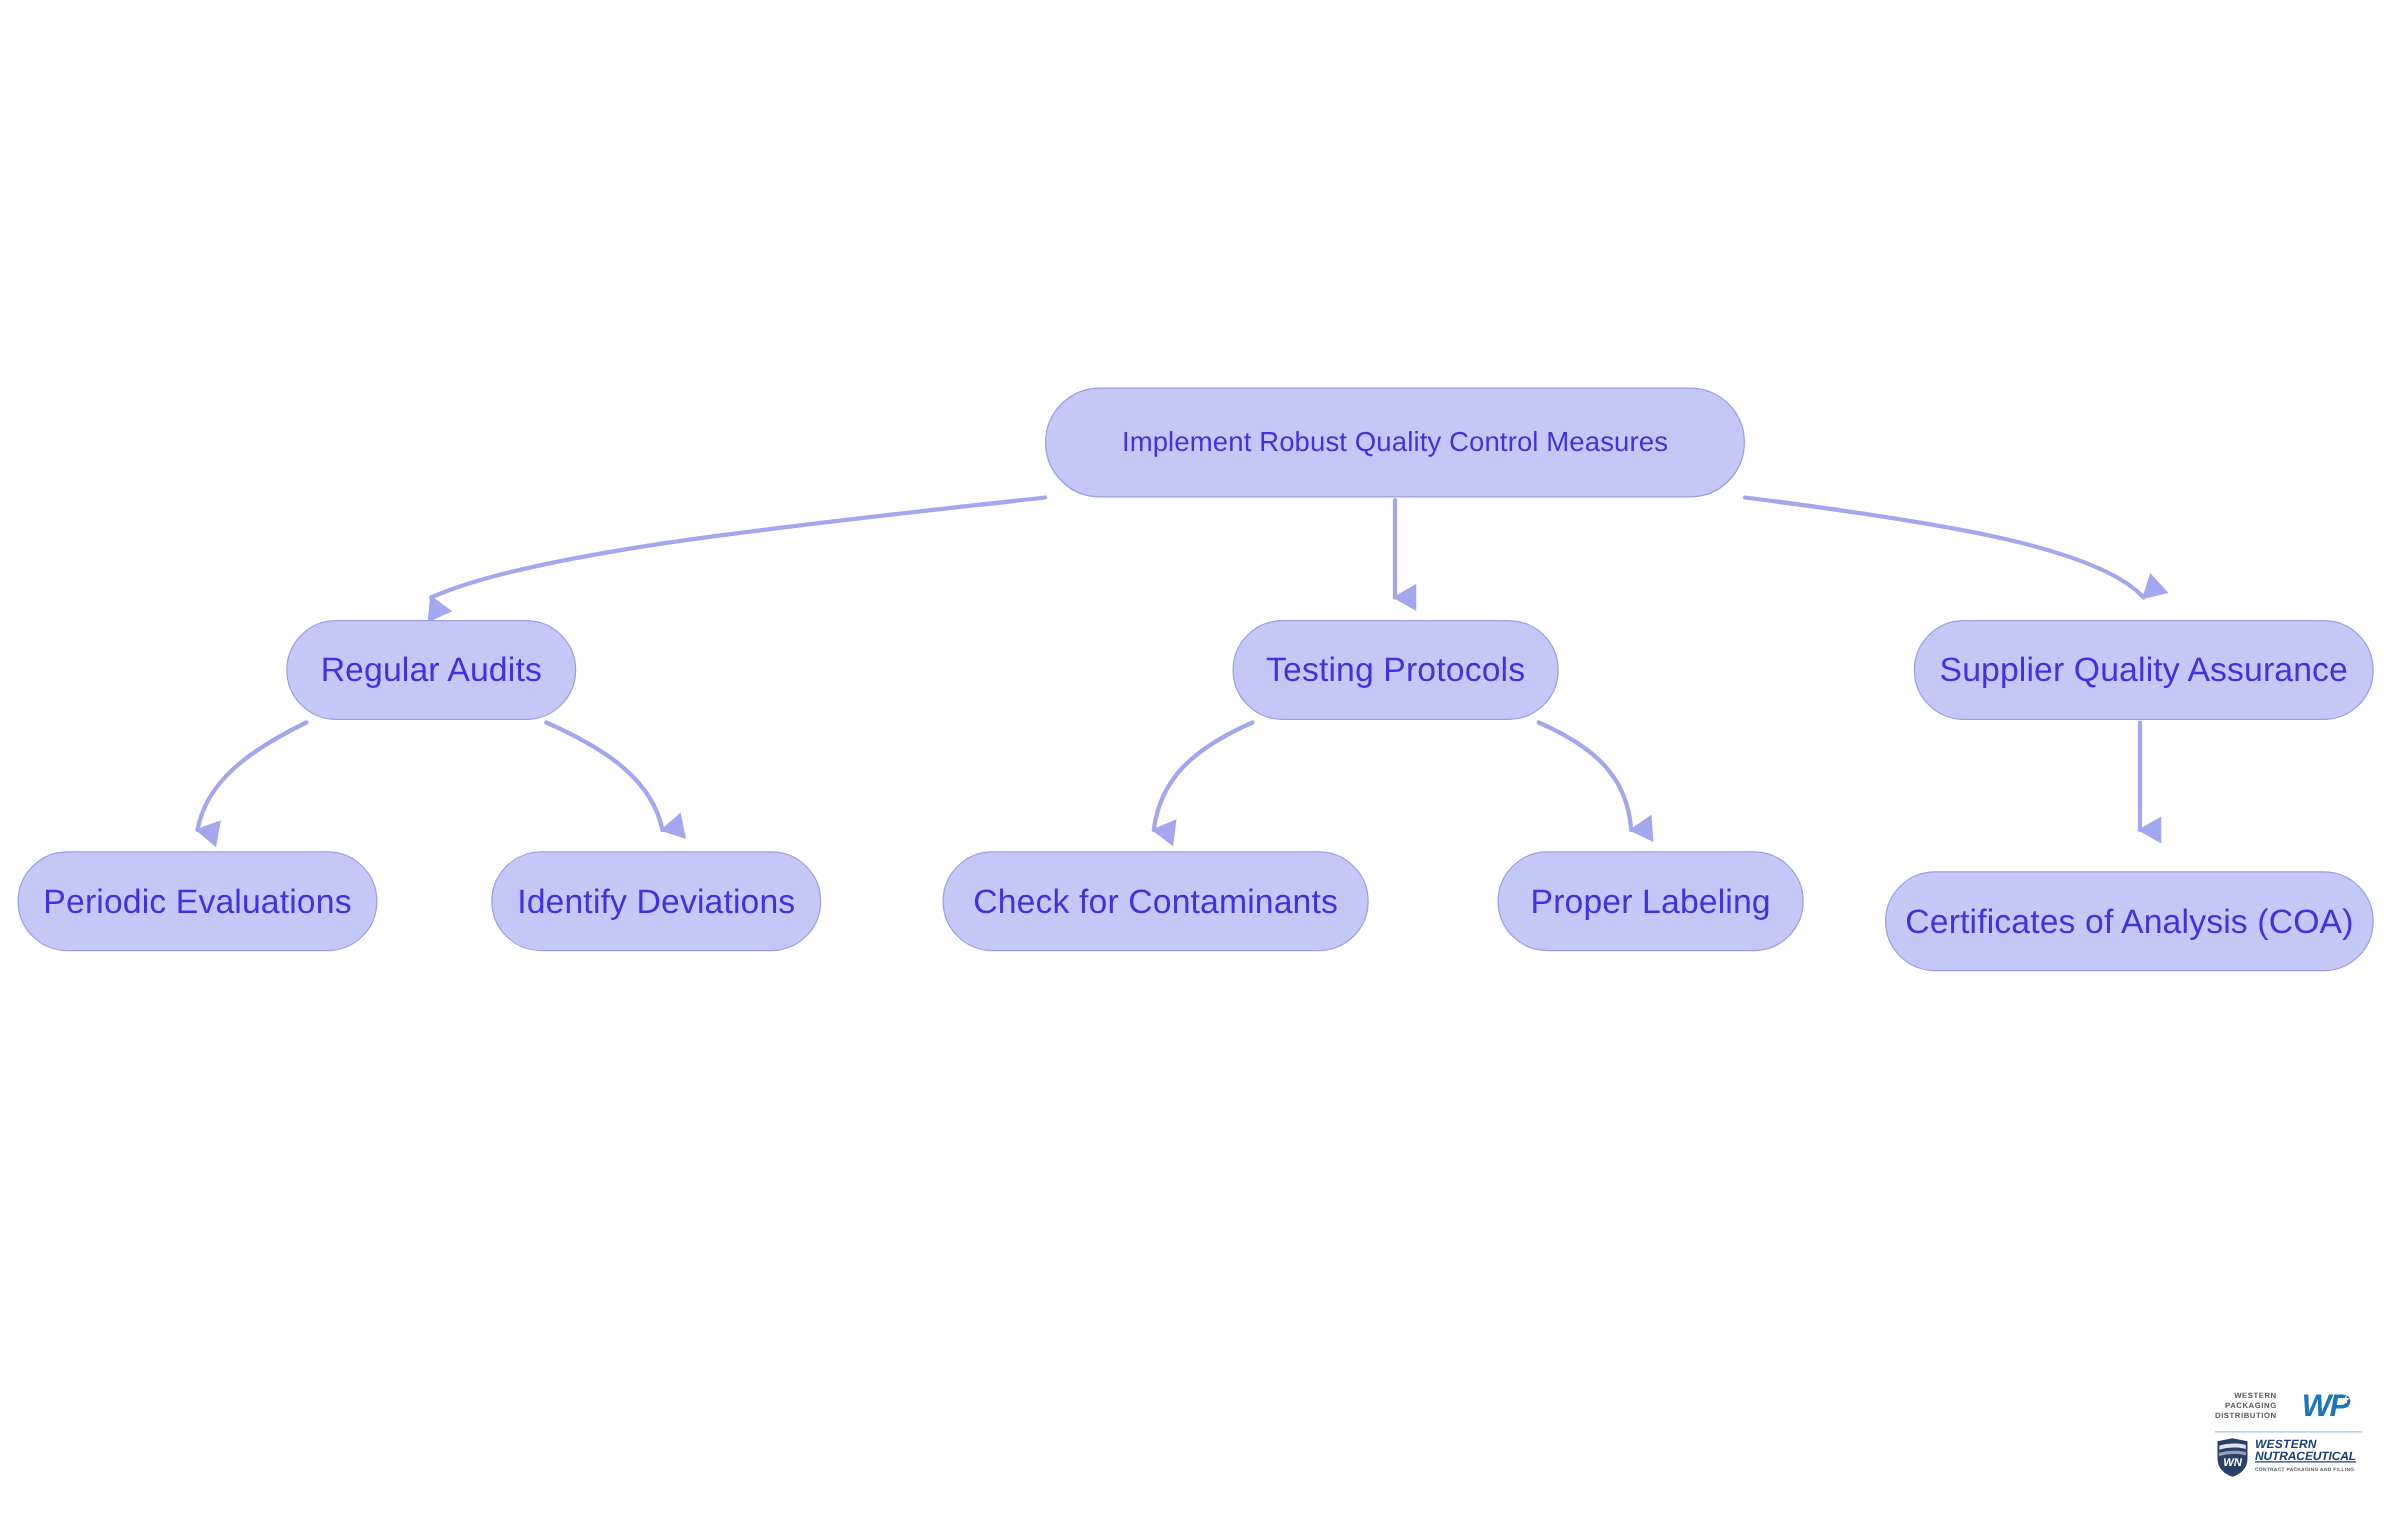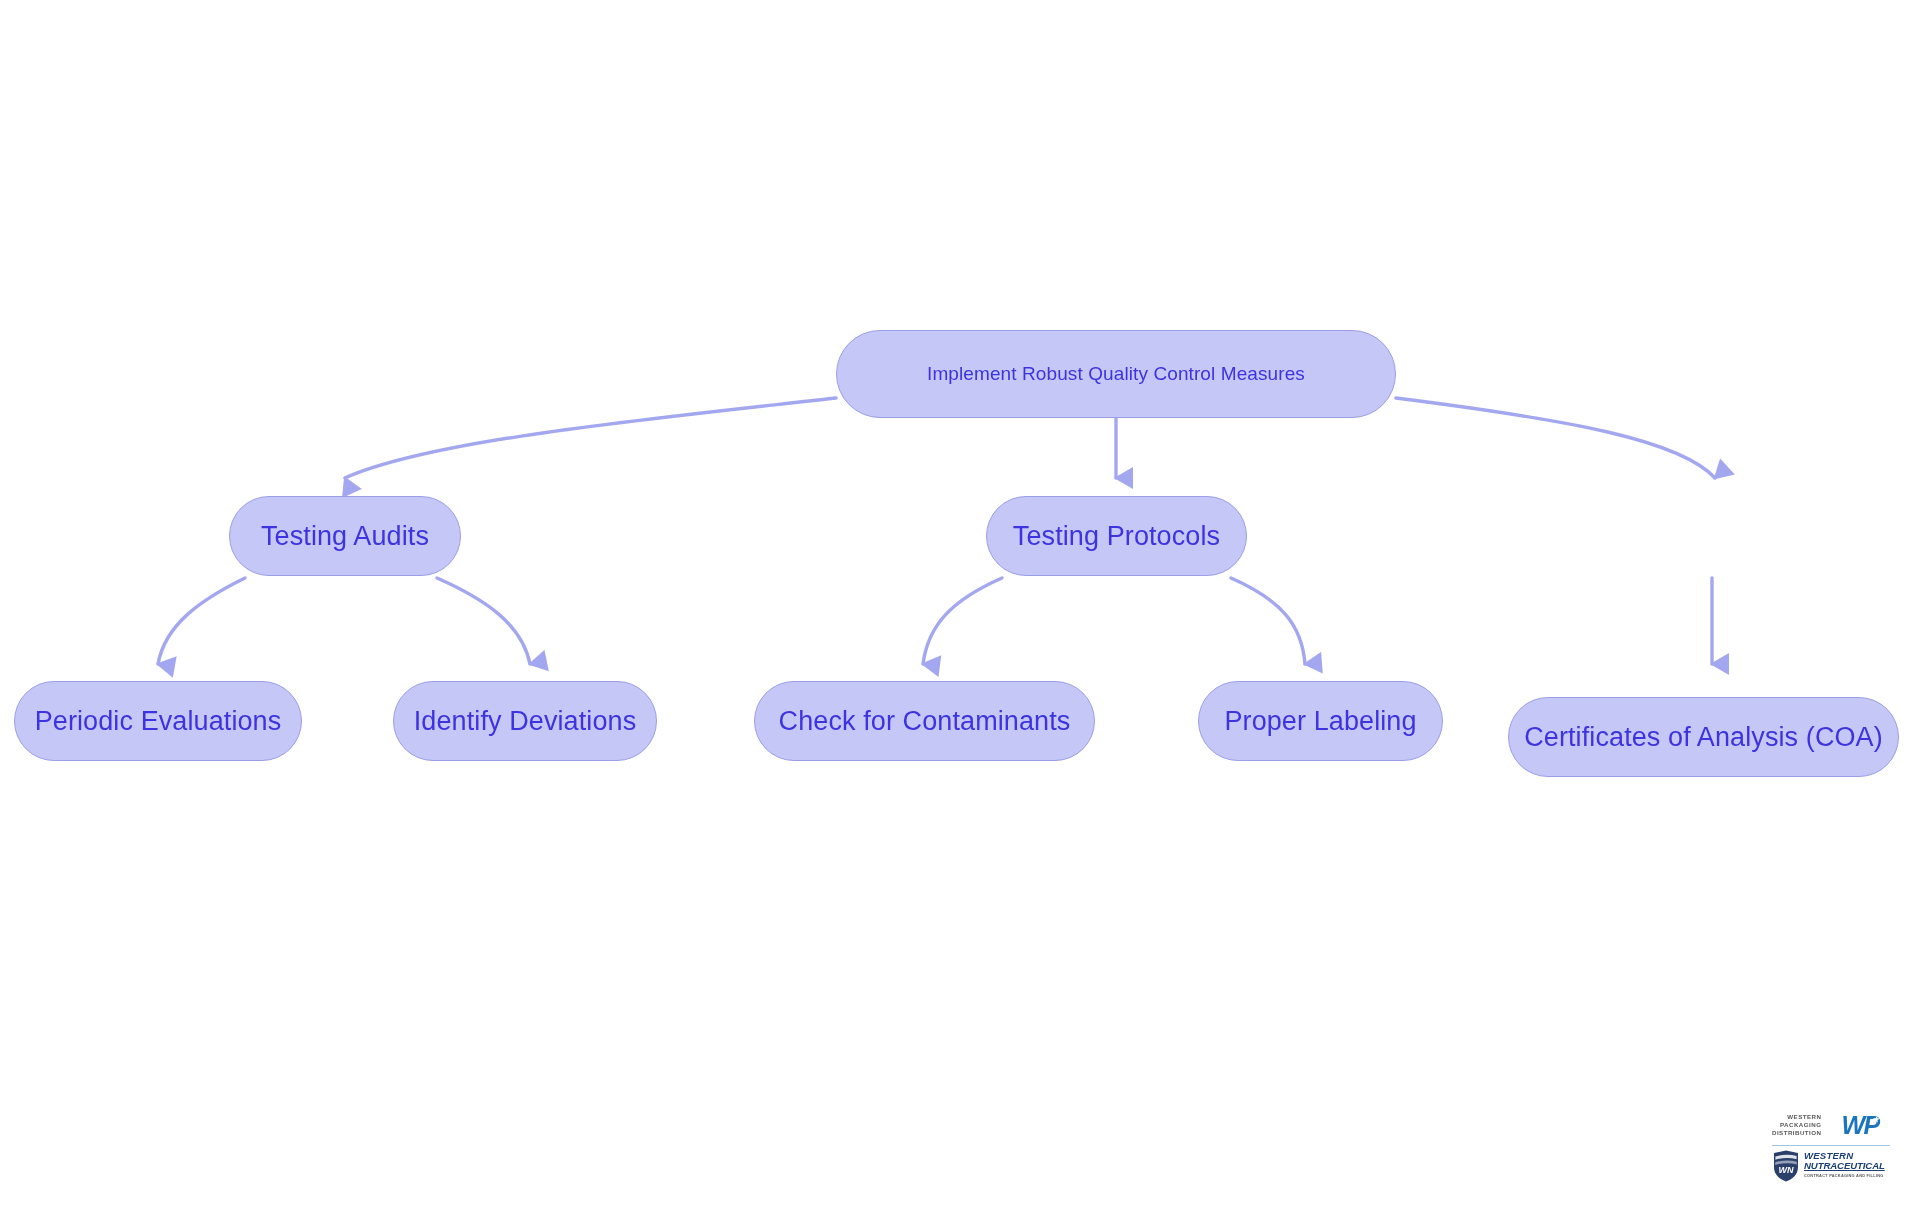--- a/index.html
+++ b/index.html
@@ -36,22 +36,21 @@
     align-items: center;
     justify-content: center;
     color: #3d33e0;
     font-size: 27px;
     font-weight: 400;
     letter-spacing: 0.1px;
     white-space: nowrap;
     padding: 0 30px;
   }
   .flow-node.root {
-    font-size: 19px;
-    margin-top: 20px;
+    font-size: 22px;
   }
   
   #brand-logo {
     position: absolute;
     left: 1772px;
     top: 1108px;
     width: 120px;
     height: 86px;
   }
   .logo-row-top {
@@ -143,27 +142,30 @@
 
       <path d="M 1712 578 L 1712 664" marker-end="url(#arrowhead)"></path>
     </g>
   </svg>
 
   <div class="flow-node root" style="left:836px; top:310px; width:560px; height:88px;">
     <span>Implement Robust Quality Control Measures</span>
   </div>
 
   <div class="flow-node" style="left:229px; top:496px; width:232px; height:80px;">
-    <span>Testing Audits</span>
+    <span>Regular Audits</span>
   </div>
 
   <div class="flow-node" style="left:986px; top:496px; width:261px; height:80px;">
     <span>Testing Protocols</span>
   </div>
 
+  <div class="flow-node" style="left:1531px; top:496px; width:368px; height:80px;">
+    <span>Supplier Quality Assurance</span>
+  </div>
 
   <div class="flow-node" style="left:14px; top:681px; width:288px; height:80px;">
     <span>Periodic Evaluations</span>
   </div>
 
   <div class="flow-node" style="left:393px; top:681px; width:264px; height:80px;">
     <span>Identify Deviations</span>
   </div>
 
   <div class="flow-node" style="left:754px; top:681px; width:341px; height:80px;">

